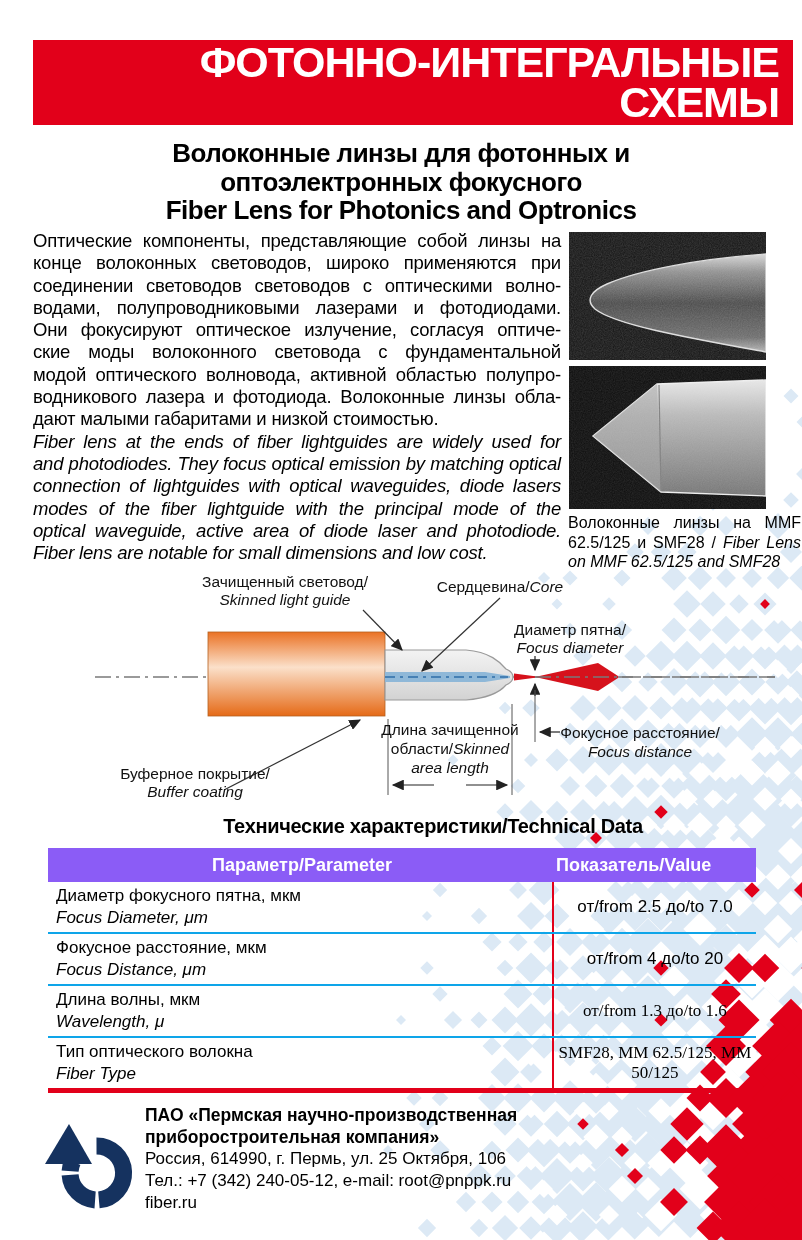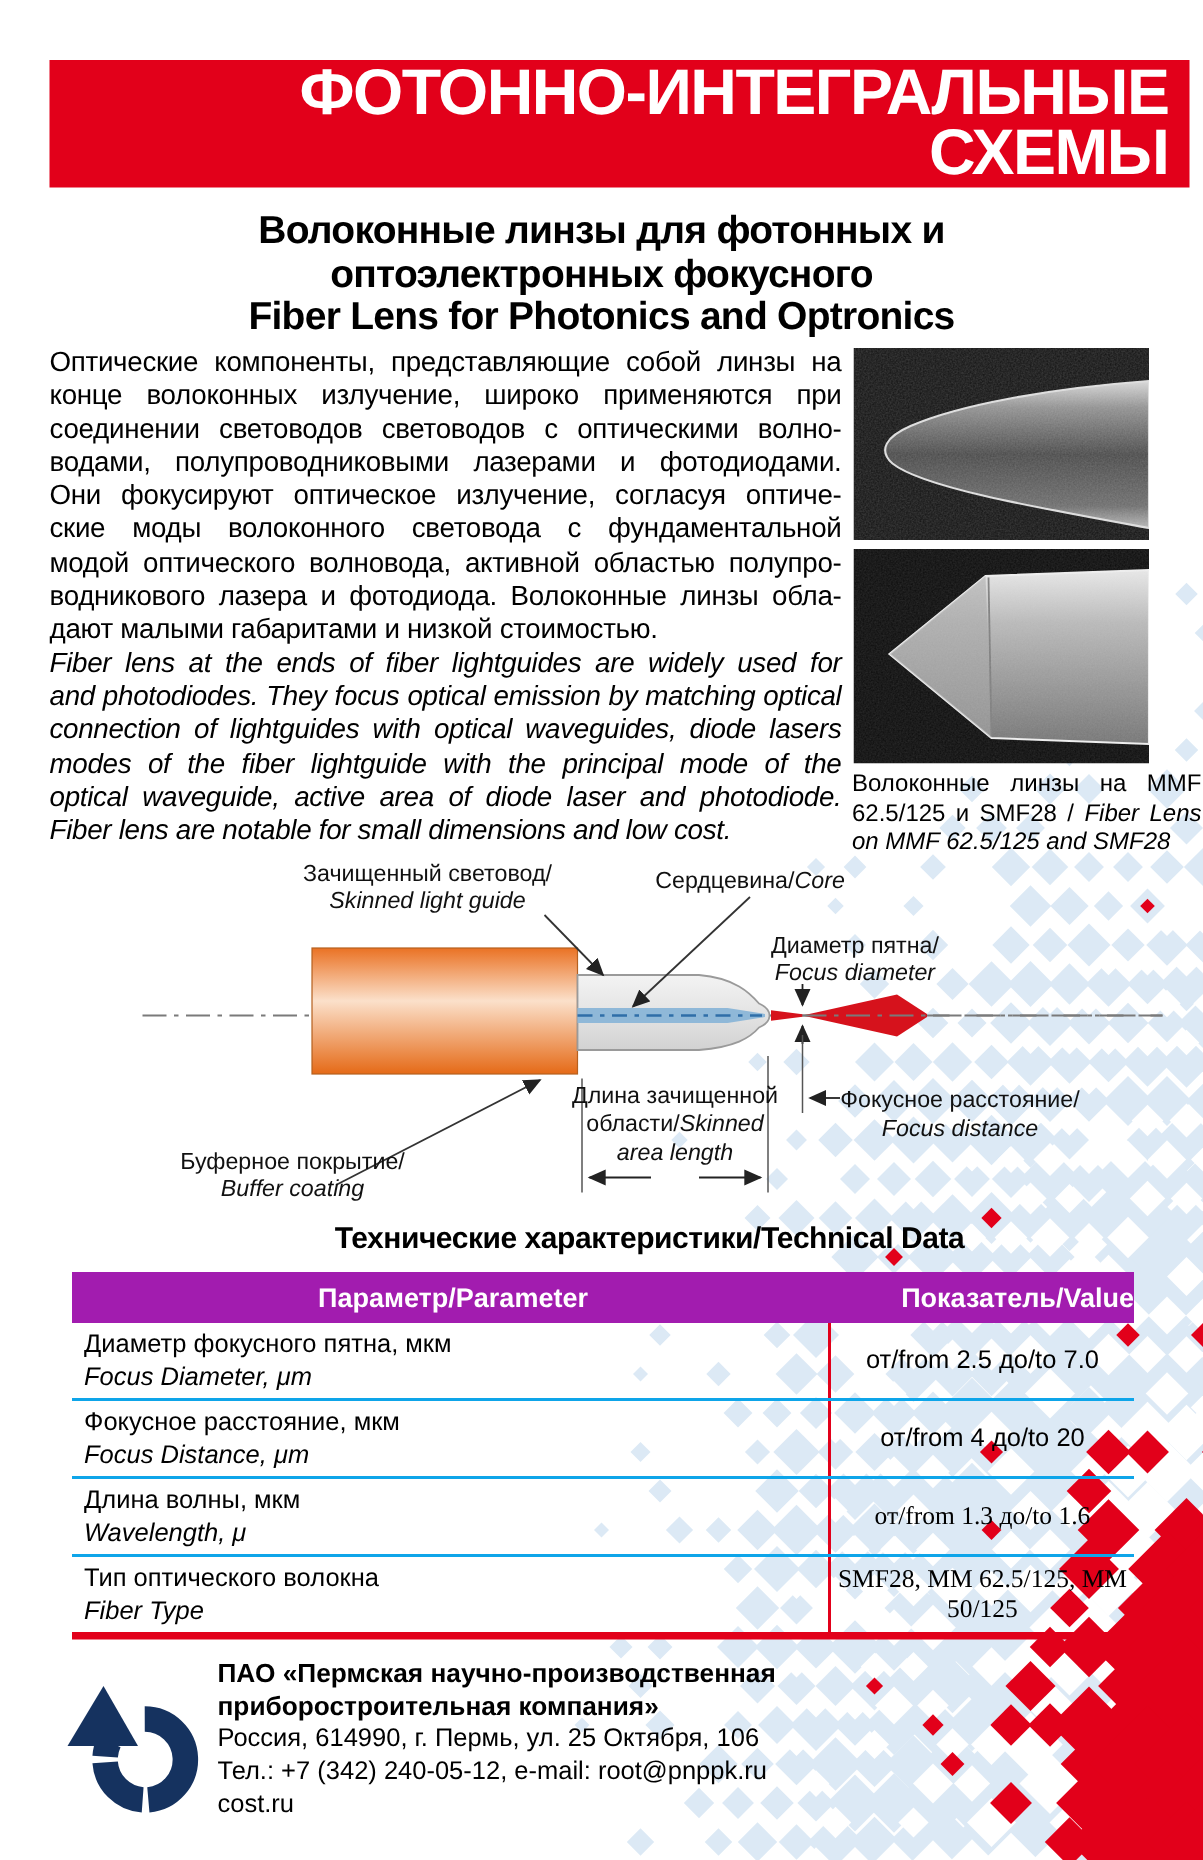--- a/index.html
+++ b/index.html
@@ -28,24 +28,24 @@
   .cap-it{font-style:italic;}
 
   .diagram{left:30px;top:572px;z-index:1;}
   .dlabel{font-size:15.5px;fill:#111;}
   .dlabel-it{font-style:italic;}
 
   .tech-heading{left:0;top:815px;width:802px;text-align:center;font-weight:bold;
                 font-size:20px;letter-spacing:-0.3px;z-index:1;padding-left:32px;}
 
   .dtable{left:48px;top:848px;width:708px;border-bottom:5px solid #e2001a;z-index:1;}
-  .thead{display:flex;background:#a21caf;color:#fff;font-weight:bold;font-size:18px;
+  .thead{display:flex;background:#8b5cf6;color:#fff;font-weight:bold;font-size:18px;
          height:34px;align-items:center;}
   .th-l{width:508px;text-align:center;}
-  .th-r{width:200px;text-align:right;}
+  .th-r{width:200px;text-align:left;}
   .trow{display:flex;height:50px;}
   .trow + .trow{border-top:2px solid #0ea5e9;}
   .tcell-l{width:506px;padding:3px 0 0 8px;font-size:17px;line-height:22px;}
   .tcell-l .en{font-style:italic;}
   .tcell-r{width:198px;border-left:2px solid #e2001a;display:flex;align-items:center;
            justify-content:center;text-align:center;font-size:17px;line-height:20px;padding:0 4px;}
   .serif .tcell-r{font-family:"Liberation Serif",serif;}
 
   .footer-logo{left:42px;top:1118px;z-index:1;}
   .footer-text{left:145px;top:1105px;width:460px;z-index:1;}
@@ -624,21 +624,21 @@
 
   <div class="abs title">
     <div>Волоконные линзы для фотонных и</div>
     <div>оптоэлектронных фокусного</div>
     <div>Fiber Lens for Photonics and Optronics</div>
   </div>
 
   <div class="abs bodytext">
     <div class="ru-lines">
         <div class="jl">Оптические компоненты, представляющие собой линзы на</div>
-        <div class="jl">конце волоконных излучение, широко применяются при</div>
+        <div class="jl">конце волоконных световодов, широко применяются при</div>
         <div class="jl">соединении световодов световодов с оптическими волно-</div>
         <div class="jl">водами, полупроводниковыми лазерами и фотодиодами.</div>
         <div class="jl">Они фокусируют оптическое излучение, согласуя оптиче-</div>
         <div class="jl">ские моды волоконного световода с фундаментальной</div>
         <div class="jl">модой оптического волновода, активной областью полупро-</div>
         <div class="jl">водникового лазера и фотодиода. Волоконные линзы обла-</div>
         <div class="jl">дают малыми габаритами и низкой стоимостью.</div>
       </div>
     <div class="en-lines">
         <div class="jl">Fiber lens at the ends of fiber lightguides are widely used for</div>
@@ -795,16 +795,16 @@
       <path d="M 28.1,56.9 A 27,27 0 0 0 53.1,81.9"></path>
       <path d="M 56.9,81.9 A 27,27 0 0 0 54.5,28.0"></path>
     </g>
     <path d="M27,6 L50,46 L3,46 Z" fill="#15325f"></path>
   </svg>
   <div class="abs footer-text">
     <div class="ft-bold">ПАО «Пермская научно-производственная</div>
     <div class="ft-bold">приборостроительная компания»</div>
     <div class="ft-reg">Россия, 614990, г. Пермь, ул. 25 Октября, 106</div>
     <div class="ft-reg">Тел.: +7 (342) 240-05-12, e-mail: root@pnppk.ru</div>
-    <div class="ft-reg">cost.ru</div>
+    <div class="ft-reg">fiber.ru</div>
   </div>
 
 </div>
 
 </body></html>

